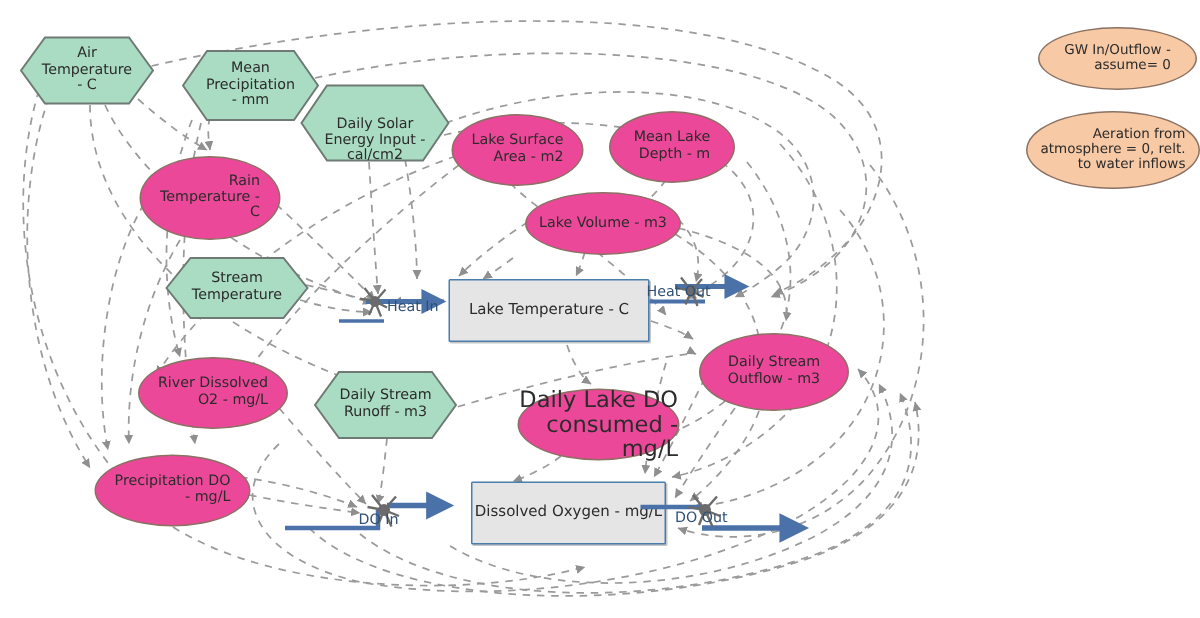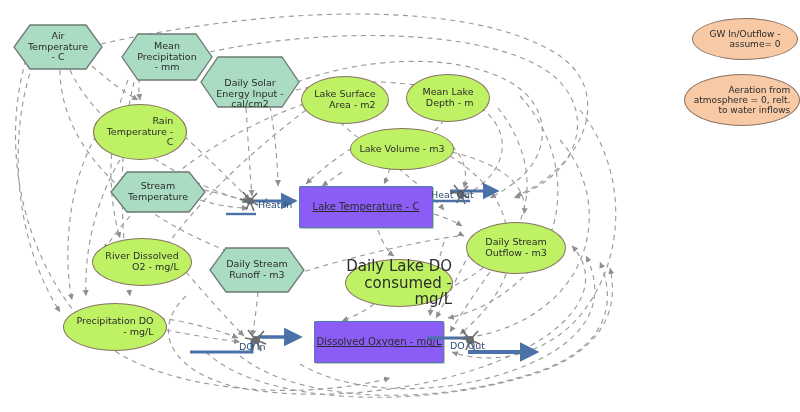--- a/index.html
+++ b/index.html
@@ -32,30 +32,29 @@
     justify-content: center;
     text-align: right;
     box-sizing: border-box;
     color: #2b2b2b;
     font-family: "DejaVu Sans", sans-serif;
     line-height: 1.12;
     white-space: pre-line;
     z-index: 5;
   }
   .node-ellipse {
-    background: #bef264;
+    background: #ec4899;
     border: 1.3px solid #8a7163;
     border-radius: 50%;
   }
   .node-stock {
-    background: #8b5cf6;
+    background: #e5e5e5;
     border: 1.6px solid #4a7fad;
     border-radius: 1px;
     box-shadow: 1px 1px 0 rgba(90,90,90,0.35);
-    text-decoration: underline;
   }
   .hexwrap {
     position: absolute;
     z-index: 5;
   }
   .hexwrap svg {
     position: absolute;
     left: 0;
     top: 0;
   }

